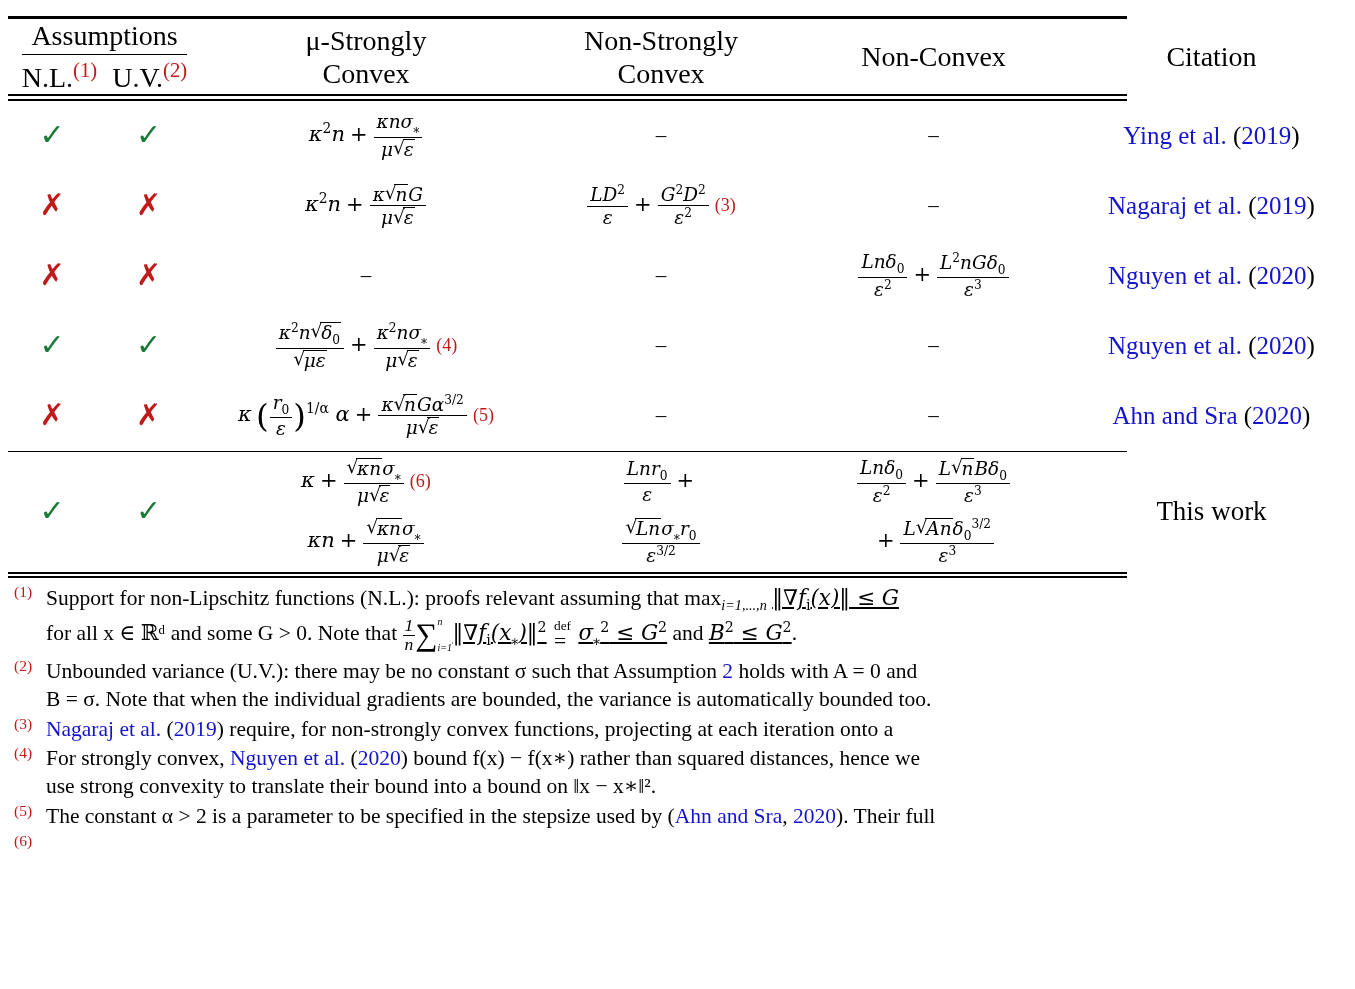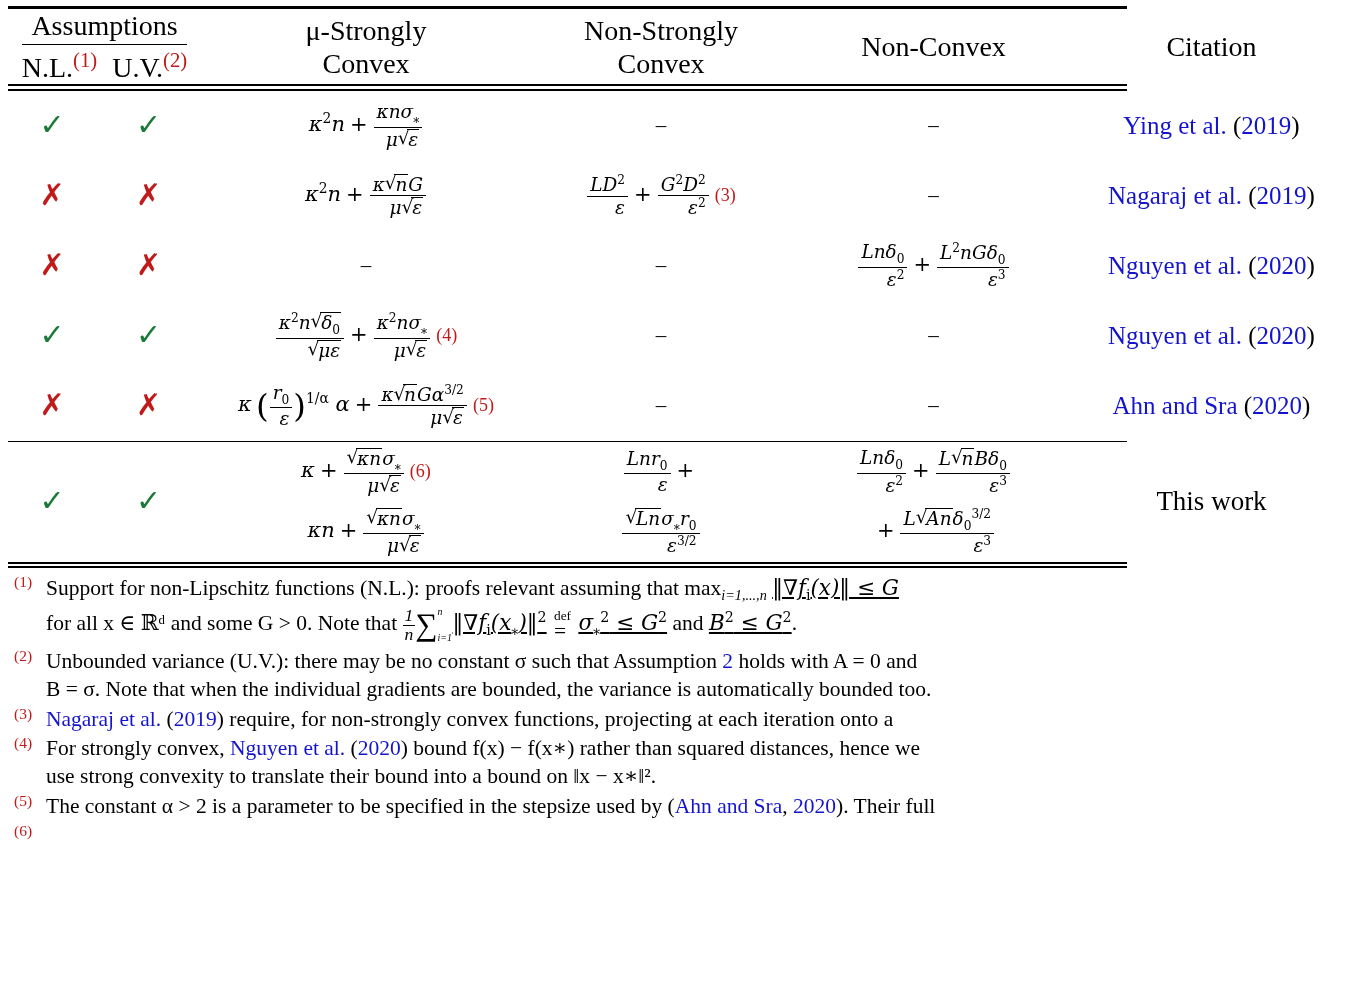--- a/index.html
+++ b/index.html
@@ -13,21 +13,21 @@
     font-family: "Liberation Serif", "DejaVu Serif", serif;
     color: #000000;
     overflow: hidden;
   }
 
   .page {
     position: relative;
     width: 1135px;
     height: 989px;
     box-sizing: border-box;
-    padding: 6px 8px;
+    padding: 16px 8px;
   }
 
   
   .rule-thick {
     border-top: 3.5px solid #000;
     width: 100%;
   }
   .rule-thin {
     border-top: 1.6px solid #000;
     width: 100%;
@@ -129,21 +129,21 @@
     font-style: normal;
     padding: 0 5px;
     display: inline-block;
   }
   sup.n { font-size: 0.66em; font-style: normal; vertical-align: super;}
   sub.n { font-size: 0.66em; font-style: normal; vertical-align: sub;}
 
   .frac {
     display: inline-block;
     vertical-align: middle;
-    text-align: right;
+    text-align: center;
     font-size: 0.88em;
     position: relative;
     margin: 0 1px;
   }
   .frac > .num {
     display: block;
     padding: 0 3px 1px 3px;
     border-bottom: 1.1px solid #000;
     white-space: nowrap;
   }

